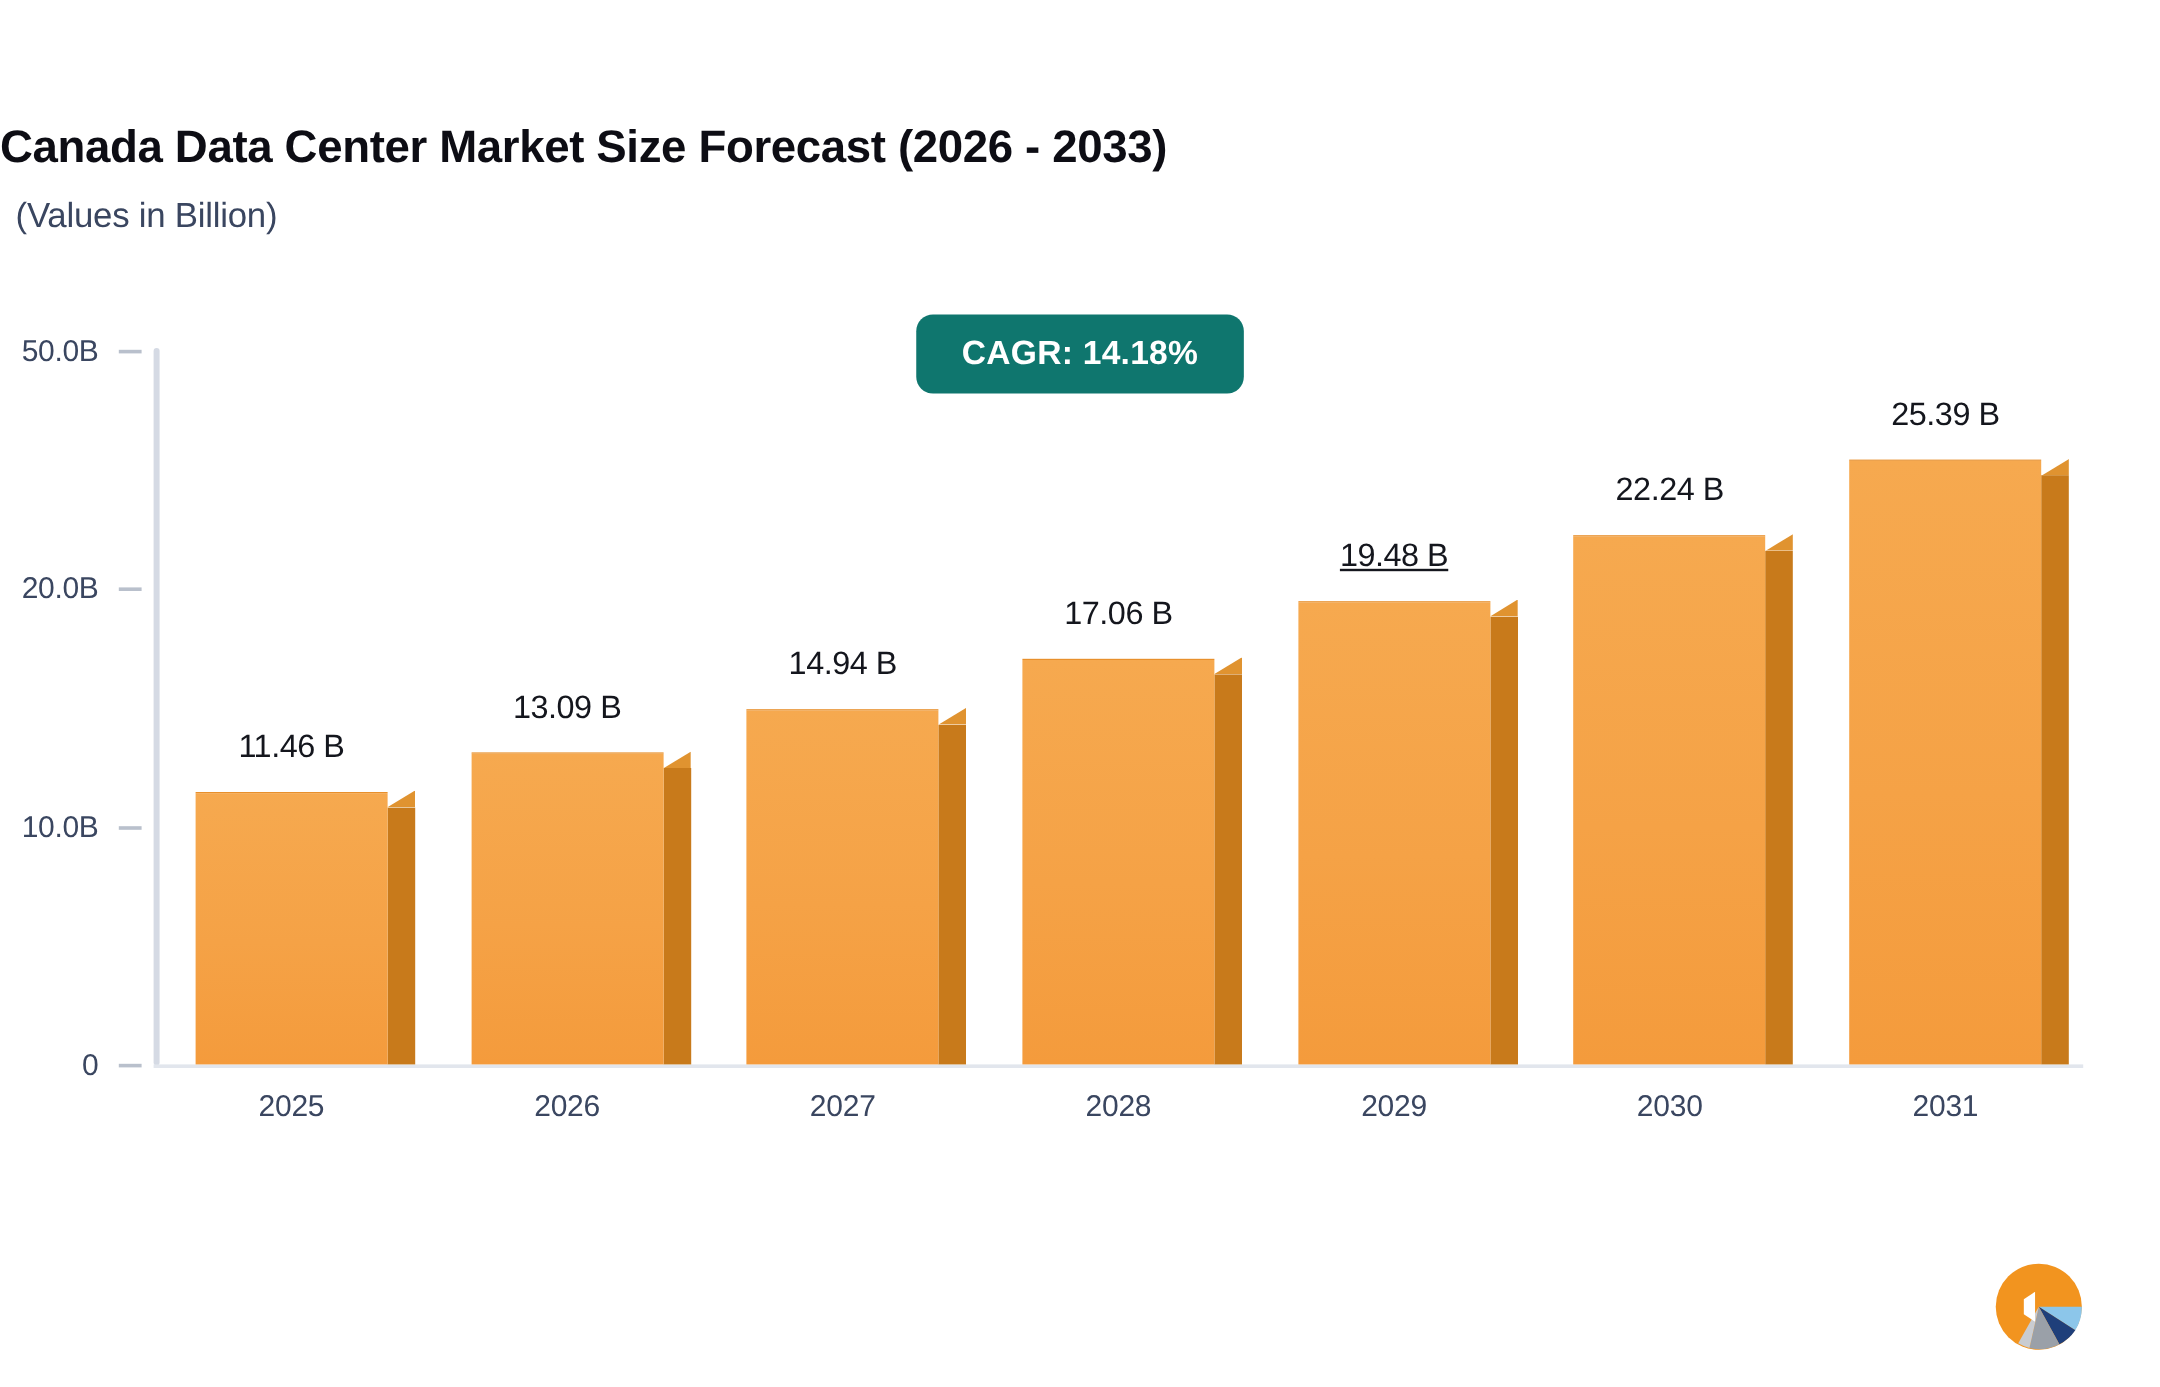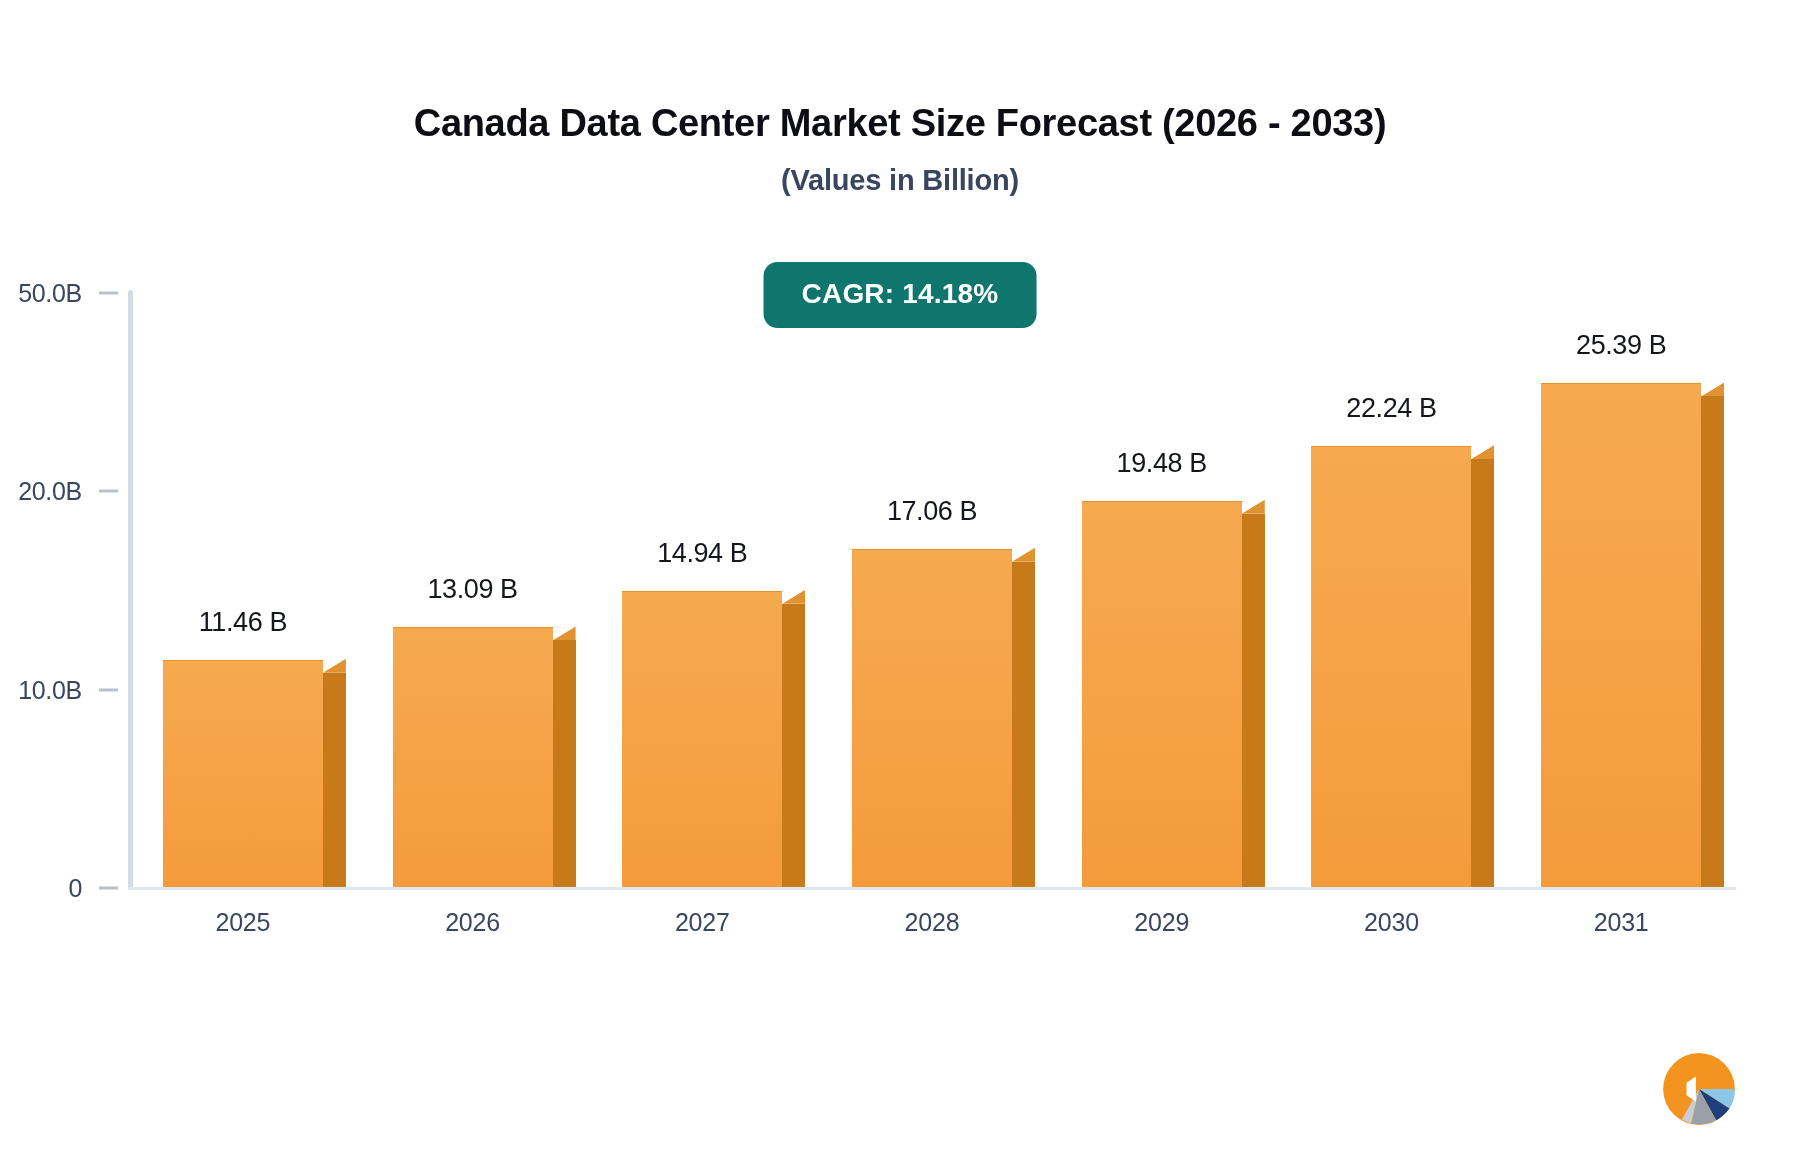--- a/index.html
+++ b/index.html
@@ -18,37 +18,37 @@
     height: 1156px;
     background: #ffffff;
   }
 
   
   #title-block {
     position: absolute;
     top: 102px;
     left: 0;
     width: 1800px;
-    text-align: center;
   }
 
   #chart-title {
     font-size: 38px;
     font-weight: 700;
     color: #0d0d14;
     letter-spacing: -0.3px;
     line-height: 1.15;
   }
 
   #chart-subtitle {
     margin-top: 18px;
     font-size: 29px;
-    font-weight: 700;
+    font-weight: 400;
     color: #3a4660;
     letter-spacing: -0.2px;
+    margin-left: 13px;
   }
 
   
   #cagr-badge {
     position: absolute;
     top: 262px;
     left: 50%;
     transform: translateX(-50%);
     background: #0f766e;
     color: #ffffff;
@@ -279,21 +279,21 @@
             <div class="bar-top" style="bottom: 325.357px;"></div>
             <div class="bar-face" style="height: 338.357px;"></div>
             <div class="bar-value" style="bottom: 360.357px;">17.06 B</div>
           </div>
         </div>
         <div class="bar-slot">
           <div class="bar-3d">
             <div class="bar-side" style="height: 373.353px;"></div>
             <div class="bar-top" style="bottom: 373.353px;"></div>
             <div class="bar-face" style="height: 386.353px;"></div>
-            <div class="bar-value" style="bottom: 408.353px;">19.48 B</div>
+            <div class="bar-value" style="bottom: 408.353px; text-decoration: underline;">19.48 B</div>
           </div>
         </div>
         <div class="bar-slot">
           <div class="bar-3d">
             <div class="bar-side" style="height: 428.093px;"></div>
             <div class="bar-top" style="bottom: 428.093px;"></div>
             <div class="bar-face" style="height: 441.093px;"></div>
             <div class="bar-value" style="bottom: 463.093px;">22.24 B</div>
           </div>
         </div>

